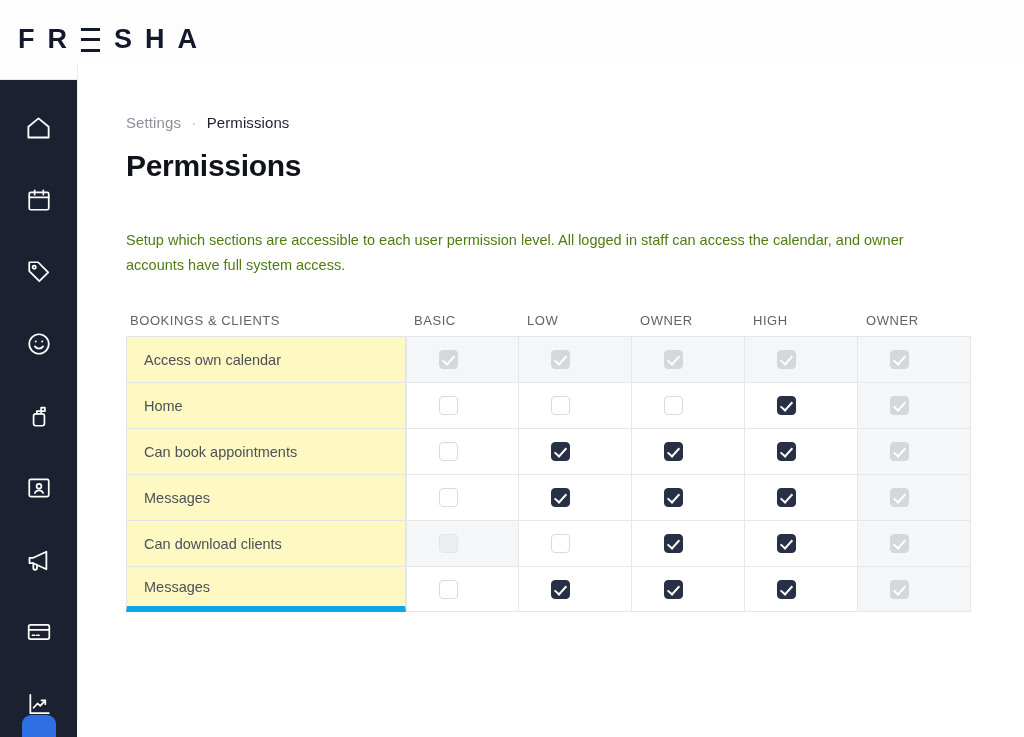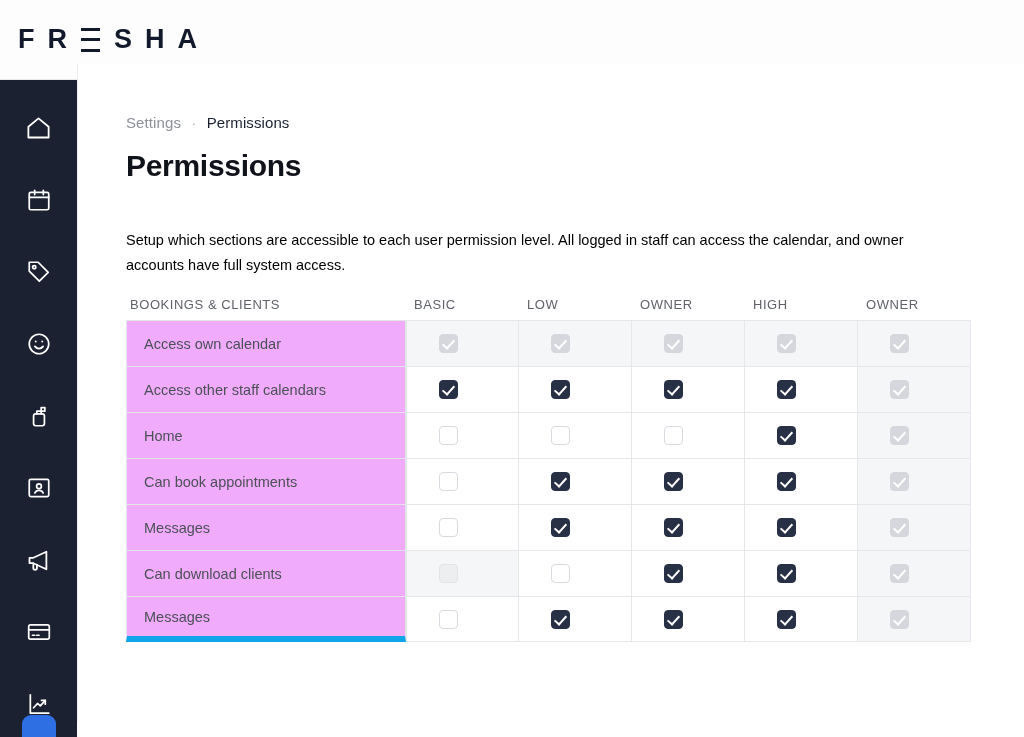--- a/index.html
+++ b/index.html
@@ -60,38 +60,38 @@
   .breadcrumb .crumb-sep { margin:0 6px; color:#b4b7bd; }
   .breadcrumb .crumb-current { color:#1b2130; }
 
   .page-title {
     margin-top:18px; font-size:30px; font-weight:700;
     letter-spacing:-.3px; color:#11131a;
   }
 
   .desc {
     margin-top:45px; width:830px;
-    font-size:14.5px; line-height:25px; color:#000000;
-  }
-
-  
-  .ptable { margin-top:12px; width:845px; }
+    font-size:14.5px; line-height:25px; color:#4d7c0f;
+  }
+
+  
+  .ptable { margin-top:28px; width:845px; }
   .ptable-head {
     display:flex; align-items:flex-end; height:22px;
     font-size:13px; letter-spacing:.55px; color:#5f6269;
   }
   .th-label { width:280px; padding-left:4px; }
   .th-col   { width:113px; padding-left:8px; }
 
   .ptable-body { margin-top:8px; border-collapse:collapse; }
   .prow { display:flex; }
   .cell-label {
     width:280px; height:46px; display:flex; align-items:center;
     padding-left:17px; font-size:14.5px; color:#4c5057;
-    background:#f0abfc;
+    background:#fef9c3;
     border:1px solid #e3e4e7; border-bottom:none;
   }
   .prow:last-child .cell-label { border-bottom:6px solid #0ea5e9; }
 
   .cell-box {
     width:113px; height:46px; display:flex; align-items:center;
     padding-left:32px;
     border-right:1px solid #e6e7ea; border-top:1px solid #e6e7ea;
     background:#ffffff;
   }
@@ -255,38 +255,20 @@
                 <span class="cb dis-checked"></span>
               </div>
               <div class="cell-box shaded">
                 <span class="cb dis-checked"></span>
               </div>
               <div class="cell-box shaded">
                 <span class="cb dis-checked"></span>
               </div>
             </div>
             <div class="prow">
-              <div class="cell-label">Access other staff calendars</div>
-              <div class="cell-box col-first">
-                <span class="cb checked"></span>
-              </div>
-              <div class="cell-box">
-                <span class="cb checked"></span>
-              </div>
-              <div class="cell-box">
-                <span class="cb checked"></span>
-              </div>
-              <div class="cell-box">
-                <span class="cb checked"></span>
-              </div>
-              <div class="cell-box shaded">
-                <span class="cb dis-checked"></span>
-              </div>
-            </div>
-            <div class="prow">
               <div class="cell-label">Home</div>
               <div class="cell-box col-first">
                 <span class="cb unchecked"></span>
               </div>
               <div class="cell-box">
                 <span class="cb unchecked"></span>
               </div>
               <div class="cell-box">
                 <span class="cb unchecked"></span>
               </div>

